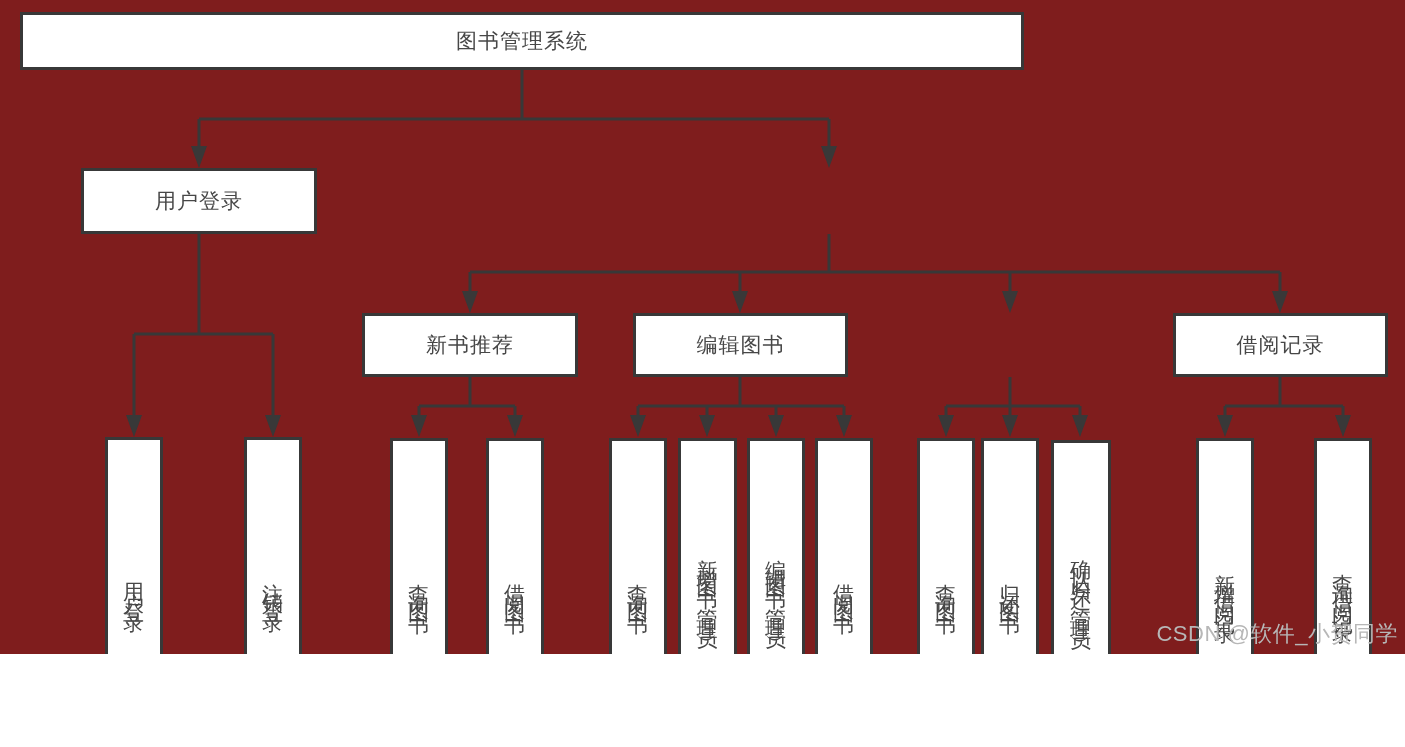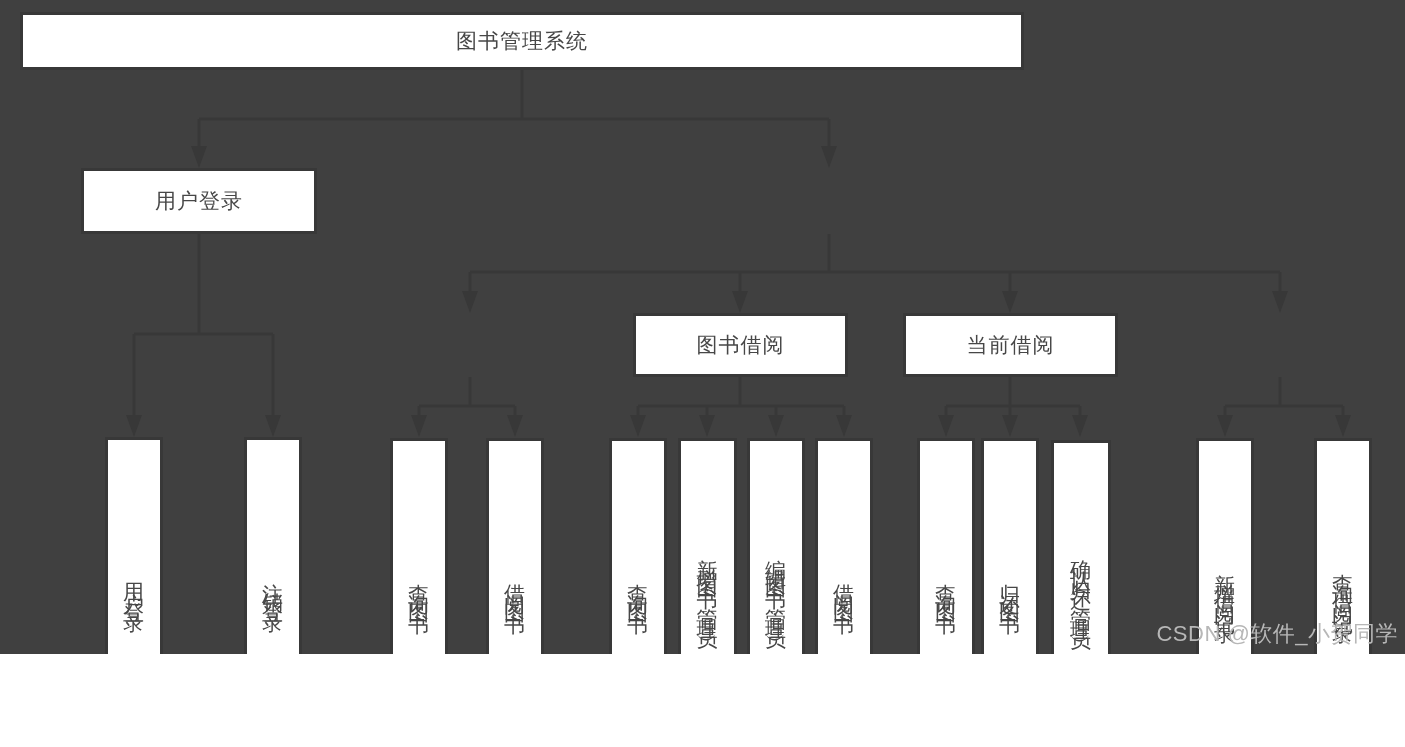--- a/index.html
+++ b/index.html
@@ -1,17 +1,17 @@
 <!DOCTYPE html>
 <html><head>
 <meta charset="utf-8">
 <style>
   html,body{margin:0;padding:0;background:#ffffff;}
   .stage{
-    position:relative;width:1405px;height:654px;background:#404040;overflow:hidden;
+    position:relative;width:1405px;height:654px;background:#7f1d1d;overflow:hidden;
     font-family:"Liberation Sans",sans-serif;color:#454545;
   }
   .connector-layer{position:absolute;left:0;top:0;z-index:1;}
   .corner-accent{position:absolute;left:1372px;top:714px;width:33px;height:33px;background:#f3c3cd;z-index:0;}
   .hnode,.vnode{
     position:absolute;box-sizing:border-box;background:#ffffff;border:3px solid #383838;
     display:flex;align-items:center;justify-content:center;z-index:2;
   }
   .hlabel{
     font-size:21px;letter-spacing:1px;color:#474747;white-space:nowrap;
@@ -73,25 +73,28 @@
   </svg>
 
   <div class="hnode" style="left:20px;top:12px;width:1004px;height:58px">
     <span class="hlabel">图书管理系统</span>
   </div>
 
   <div class="hnode" style="left:81px;top:168px;width:236px;height:66px">
     <span class="hlabel">用户登录</span>
   </div>
 
+  <div class="hnode" style="left:362px;top:313px;width:216px;height:64px">
+    <span class="hlabel">新书推荐</span>
+  </div>
   <div class="hnode" style="left:633px;top:313px;width:215px;height:64px">
-    <span class="hlabel">图书借阅</span>
+    <span class="hlabel">编辑图书</span>
   </div>
-  <div class="hnode" style="left:903px;top:313px;width:215px;height:64px">
-    <span class="hlabel">当前借阅</span>
+  <div class="hnode" style="left:1173px;top:313px;width:215px;height:64px">
+    <span class="hlabel">借阅记录</span>
   </div>
 
   <div class="vnode" style="left:105px;top:437px;width:58px;height:298px">
     <span class="vlabel">用户登录</span>
   </div>
   <div class="vnode" style="left:244px;top:437px;width:58px;height:298px">
     <span class="vlabel">注销登录</span>
   </div>
 
   <div class="vnode" style="left:390px;top:438px;width:58px;height:297px">

